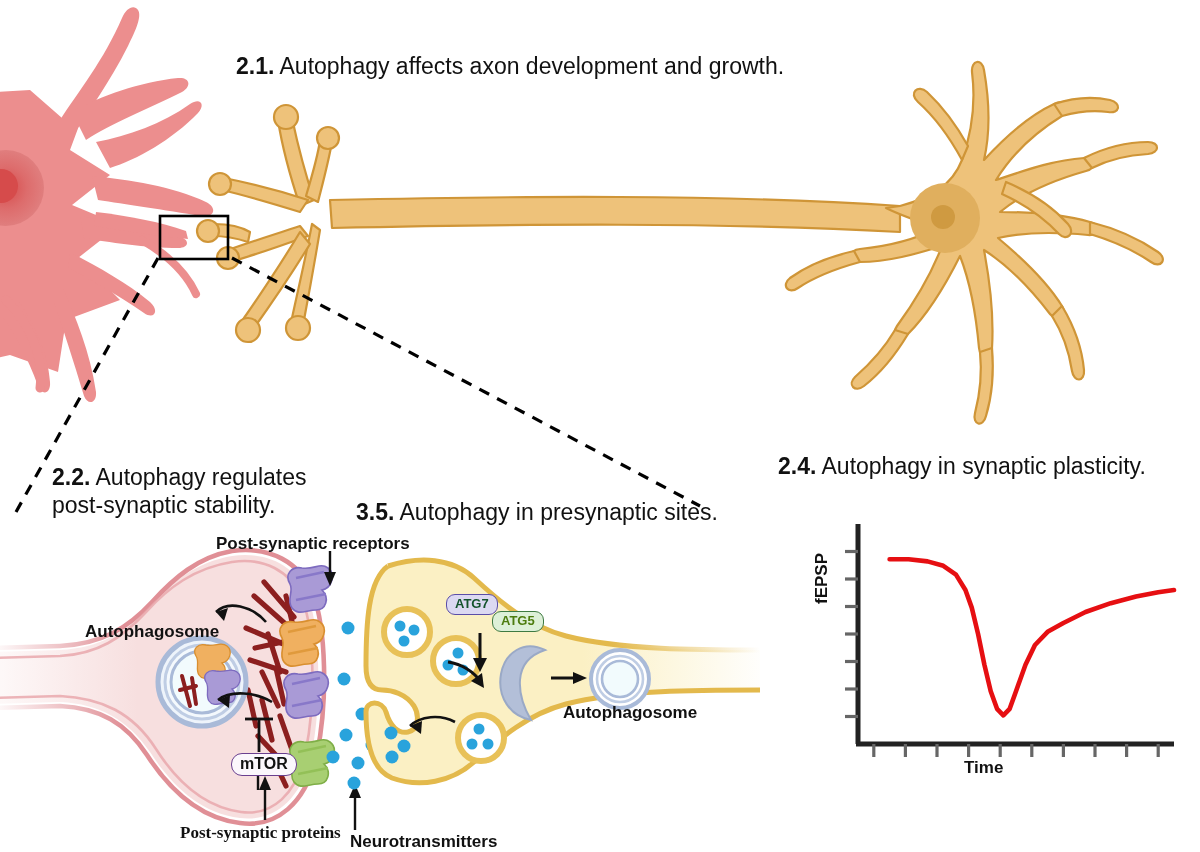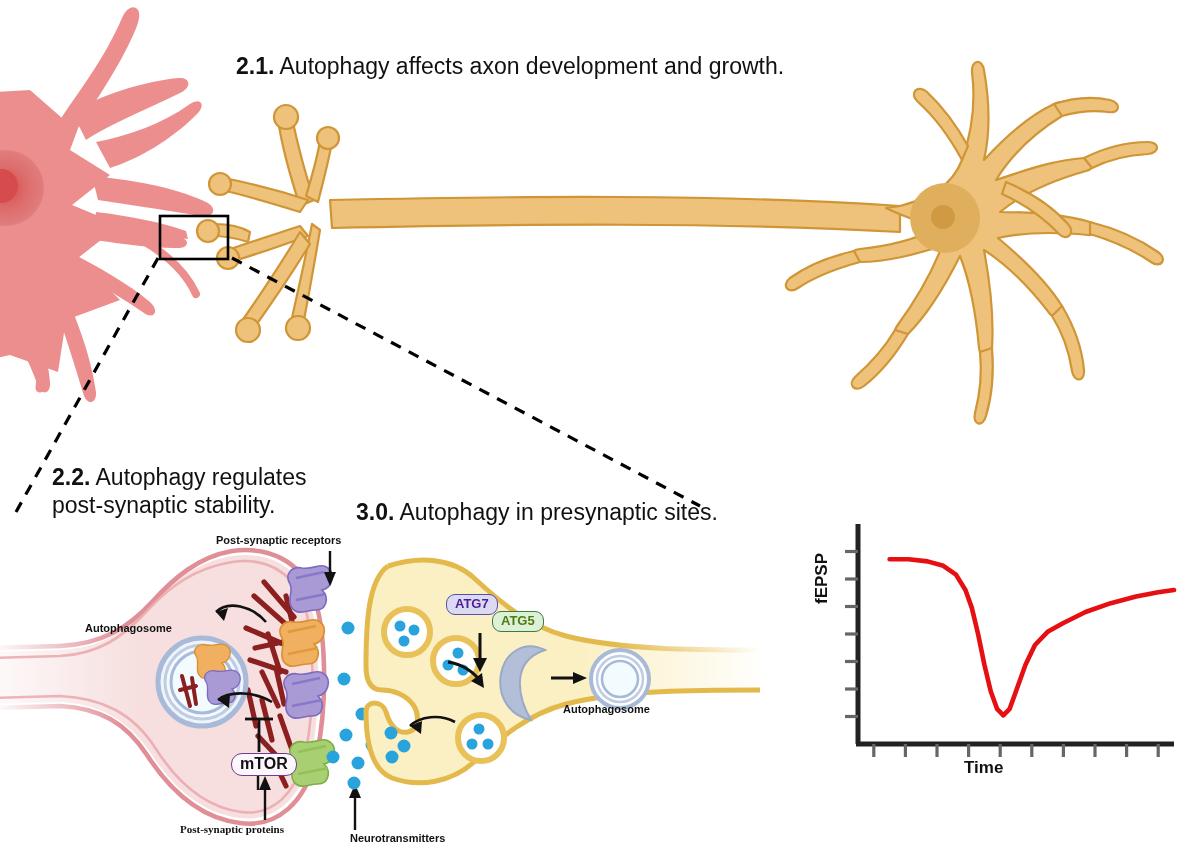--- a/index.html
+++ b/index.html
@@ -24,42 +24,42 @@
   }
   .caption b{font-weight:bold;}
   #cap-21{left:236px;top:52px;}
   #cap-22{left:52px;top:463px;}
   #cap-23{left:356px;top:498px;}
   #cap-24{left:778px;top:452px;}
 
   
   .dlabel{
     position:absolute;
-    font-size:11px;
+    font-size:17px;
     font-weight:bold;
     color:#111111;
     white-space:nowrap;
   }
   #lbl-psr{left:216px;top:534px;}
   #lbl-apo-post{left:85px;top:622px;}
   #lbl-psp{left:180px;top:823px;font-family:Liberation Serif, serif;}
   #lbl-nt{left:350px;top:832px;}
   #lbl-apo-pre{left:563px;top:703px;}
 
   
   .badge{
     position:absolute;
     font-size:13px;
     font-weight:bold;
     padding:2px 8px 3px 8px;
     border-radius:9px;
     white-space:nowrap;
     line-height:14px;
   }
-  #badge-atg7{left:446px;top:594px;background:#dcd9f2;border:1.6px solid #5b4ea8;color:#4c1d95;}
+  #badge-atg7{left:446px;top:594px;background:#dcd9f2;border:1.6px solid #5b4ea8;color:#14532d;}
   #badge-atg5{left:492px;top:611px;background:#ddf0d8;border:1.6px solid #3e7a42;color:#4d7c0f;}
   #badge-mtor{left:231px;top:753px;background:#fbf7fc;border:1.8px solid #6a3f8f;color:#111;
                border-radius:11px;font-size:16px;padding:3px 8px 4px 8px;}
 
   
   #chart-wrap{position:absolute;left:806px;top:512px;width:376px;height:280px;}
   .axis-title{
     position:absolute;font-size:17px;font-weight:bold;color:#111;
   }
   #ytitle{left:6px;top:92px;transform:rotate(-90deg);transform-origin:left top;white-space:nowrap;}
@@ -414,22 +414,23 @@
       <circle cx="620" cy="679" r="23" fill="#ffffff" stroke="#bfcde4" stroke-width="2.6"></circle>
       <circle cx="620" cy="679" r="18" fill="#f2fbfd" stroke="#a9bad8" stroke-width="2.6"></circle>
     </g>
   </svg>
 
   <div class="caption" id="cap-21"><b>2.1.</b><span> Autophagy affects axon development and growth.</span></div>
 
   <div class="caption" id="cap-22"><b>2.2.</b><span> Autophagy regulates
 post-synaptic stability.</span></div>
 
-  <div class="caption" id="cap-23"><b>3.0.</b><span> Autophagy in presynaptic sites.</span></div>
-
+  <div class="caption" id="cap-23"><b>3.5.</b><span> Autophagy in presynaptic sites.</span></div>
+
+  <div class="caption" id="cap-24"><b>2.4.</b><span> Autophagy in synaptic plasticity.</span></div>
 
   <div class="dlabel" id="lbl-psr">Post-synaptic receptors</div>
   <div class="dlabel" id="lbl-apo-post">Autophagosome</div>
   <div class="dlabel" id="lbl-psp">Post-synaptic proteins</div>
   <div class="dlabel" id="lbl-nt">Neurotransmitters</div>
   <div class="dlabel" id="lbl-apo-pre">Autophagosome</div>
 
   <div class="badge" id="badge-atg7">ATG7</div>
   <div class="badge" id="badge-atg5">ATG5</div>
   <div class="badge" id="badge-mtor">mTOR</div>

